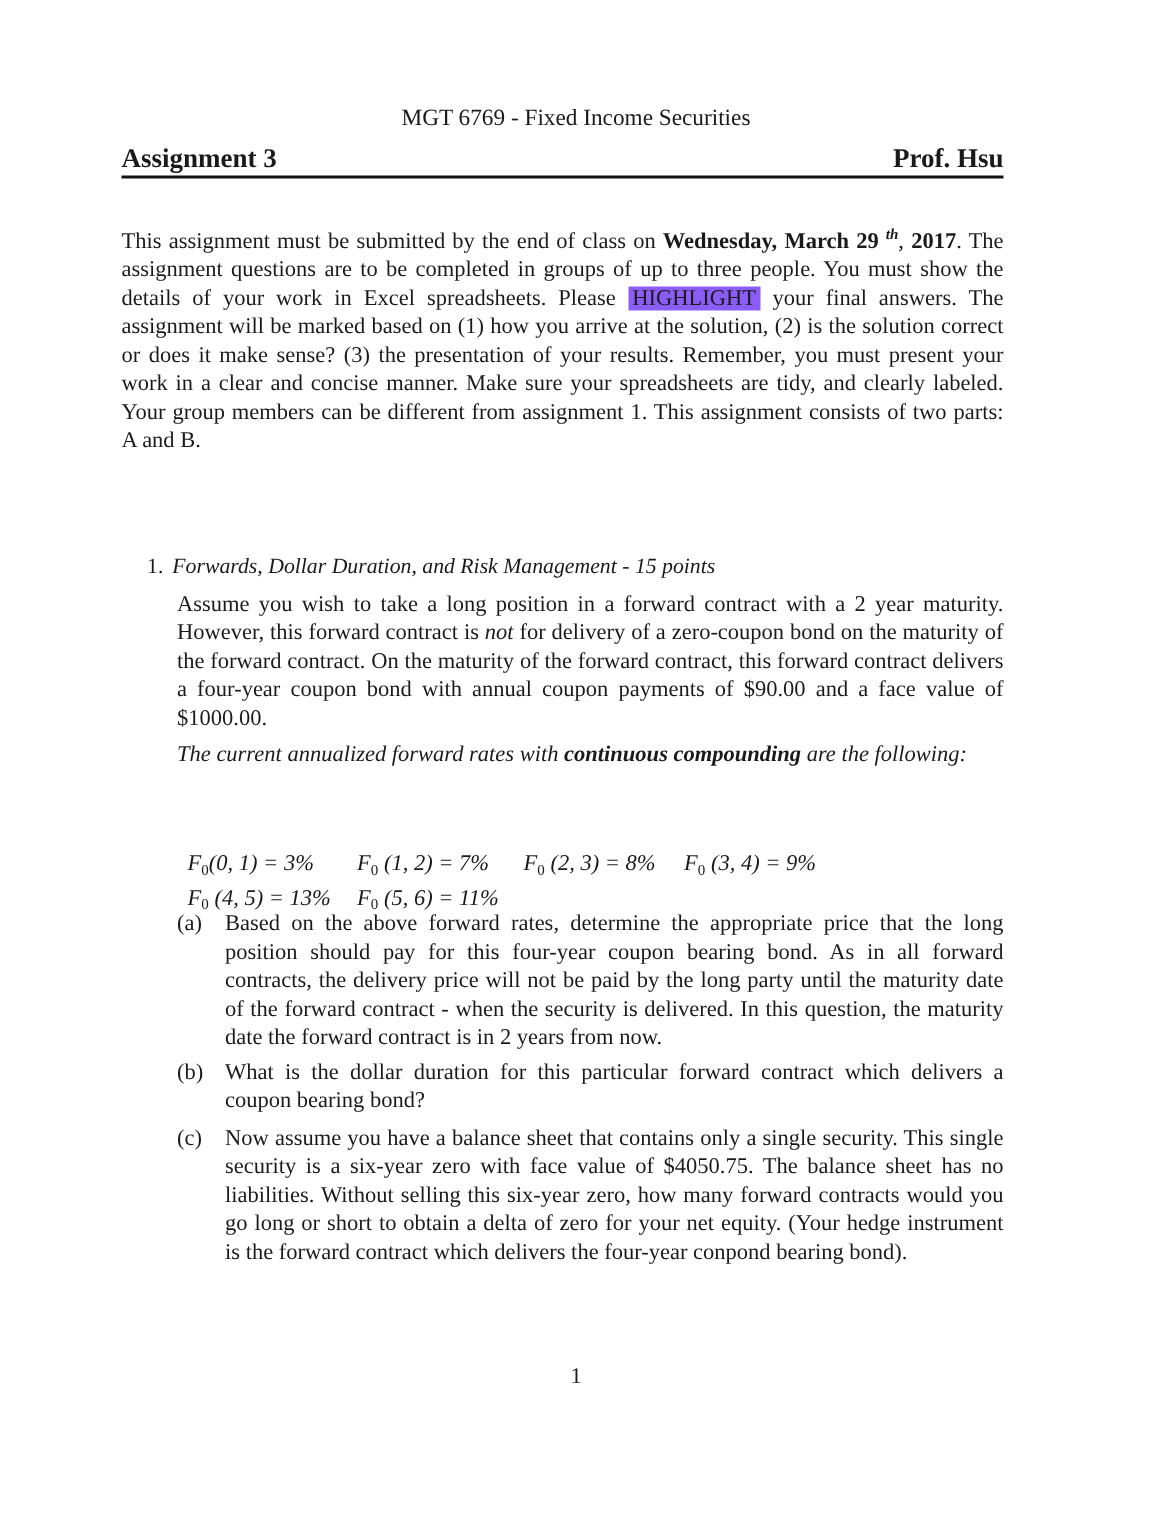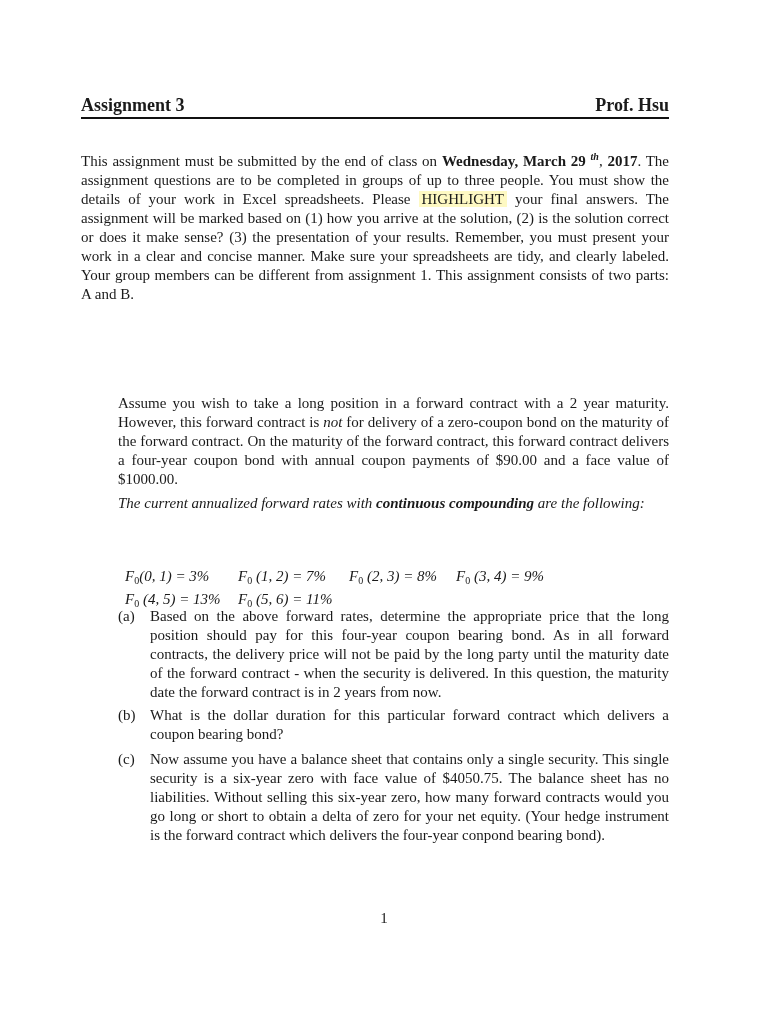--- a/index.html
+++ b/index.html
@@ -20,21 +20,21 @@
     }
     .rule {
       position: absolute; top: 117px; left: 81px; width: 588px; height: 1.5px;
       background: #111;
     }
     .para {
       position: absolute; font-family: "Liberation Serif", serif; font-size: 15px;
       line-height: 19px; text-align: justify;
     }
     .intro { top: 152px; left: 81px; width: 588px; }
-    .hl { background: #fef9c3; padding: 0 3px; }
+    .hl { background: #8b5cf6; padding: 0 3px; }
     sup { font-size: 10px; font-style: italic; line-height: 0; }
     .part-heading {
       position: absolute; top: 328px; left: 81px;
       font-family: "Liberation Serif", serif; font-size: 22px; font-weight: bold;
     }
     .q-title {
       position: absolute; top: 370px; left: 98px;
       font-family: "Liberation Serif", serif; font-size: 14.5px;
     }
     .q-title .num { font-style: normal; margin-right: 6px; }
@@ -57,30 +57,34 @@
     .page-num {
       position: absolute; top: 910px; left: 0; width: 768px; text-align: center;
       font-family: "Liberation Serif", serif; font-size: 15px;
     }
   </style>
 </head>
 <body>
 
 <div class="page">
 
+  <div class="title">MGT 6769 - Fixed Income Securities</div>
 
   <div class="header-row">
     <span>Assignment 3</span>
     <span>Prof. Hsu</span>
   </div>
   <div class="rule"></div>
 
   <div class="para intro"><span>This assignment must be submitted by the end of class on </span><b><span>Wednesday, March 29</span> <sup>th</sup></b><span>,</span> <b>2017</b><span>. The assignment questions are to be completed in groups of up to three people. You must show the details of your work in Excel spreadsheets. Please </span><span class="hl">HIGHLIGHT</span><span> your final answers. The assignment will be marked based on (1) how you arrive at the solution, (2) is the solution correct or does it make sense? (3) the presentation of your results. Remember, you must present your work in a clear and concise manner. Make sure your spreadsheets are tidy, and clearly labeled. Your group members can be different from assignment 1. This assignment consists of two parts: A and B.</span></div>
 
 
+  <div class="q-title">
+    <span class="num">1.</span><span class="txt">Forwards, Dollar Duration, and Risk Management - 15 points</span>
+  </div>
 
   <div class="para q-body1"><span>Assume you wish to take a long position in a forward contract with a 2 year maturity. However, this forward contract is </span><em>not</em><span> for delivery of a zero-coupon bond on the maturity of the forward contract. On the maturity of the forward contract, this forward contract delivers a four-year coupon bond with annual coupon payments of $90.00 and a face value of $1000.00.</span></div>
 
   <div class="para q-body2"><span>The current annualized forward rates with </span><b>continuous compounding</b><span> are the following:</span></div>
 
   <div class="rates">
     <div class="row">
       <span class="cell" style="width:113px"><span>F</span><span class="sub">0</span><span>(0, 1) = 3%</span></span>
       <span class="cell" style="width:111px"><span>F</span><span class="sub">0</span><span> (1, 2) = 7%</span></span>
       <span class="cell" style="width:107px"><span>F</span><span class="sub">0</span><span> (2, 3) = 8%</span></span>

